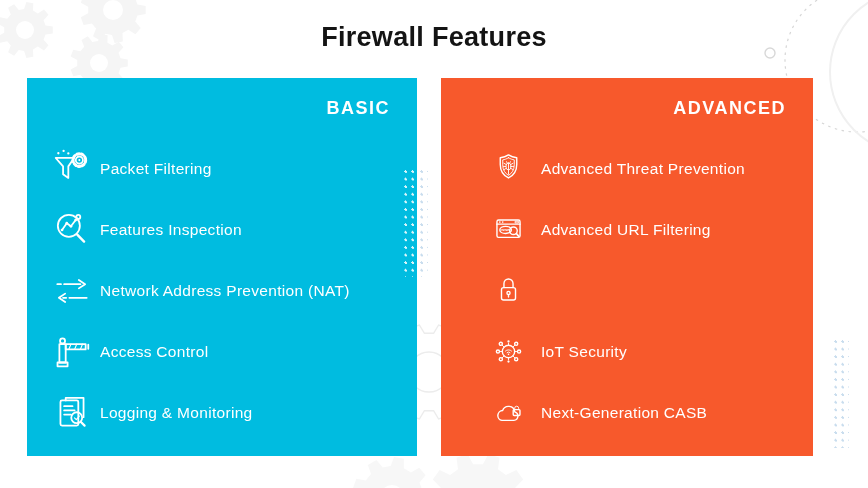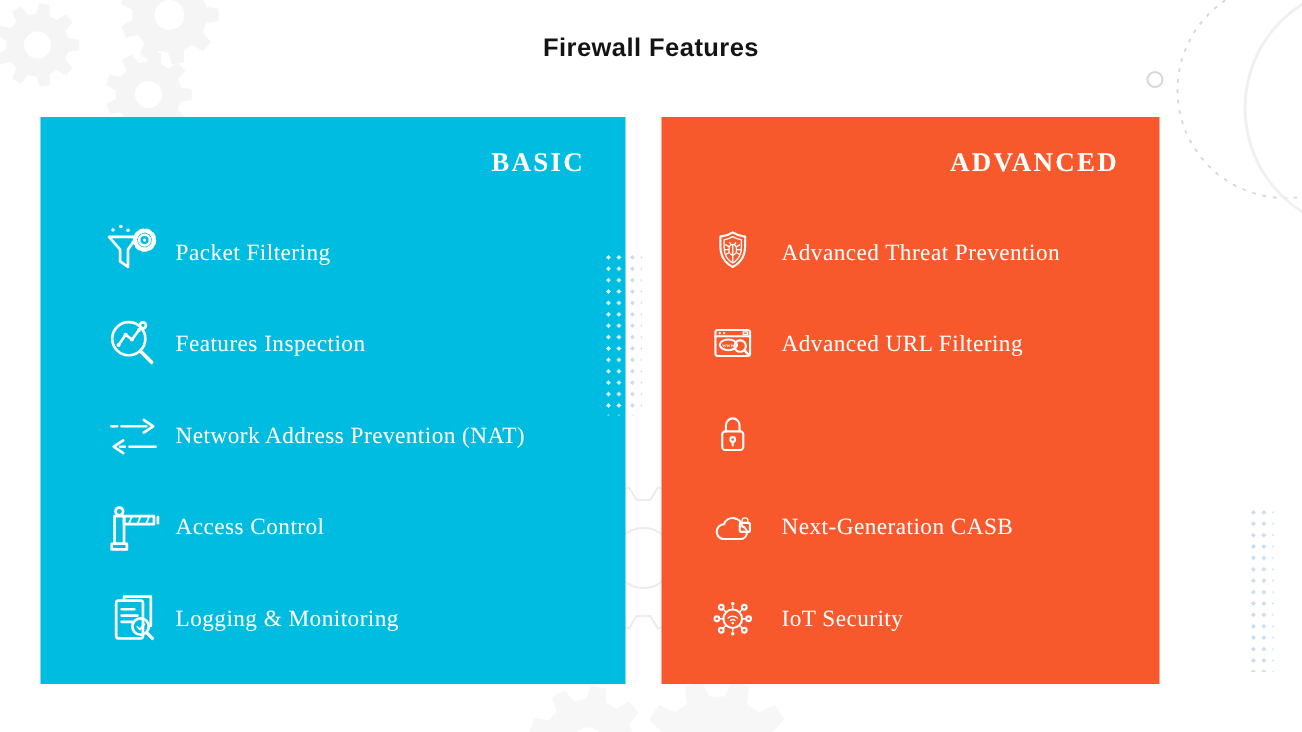--- a/index.html
+++ b/index.html
@@ -2,31 +2,31 @@
 <html style="--basic: #00bce0; --advanced: #f7592c; --title: #141414;"><head>
 <meta charset="utf-8">
 <style>
   html,body{margin:0;padding:0;background:#fff;}
   .stage{position:relative;width:868px;height:488px;overflow:hidden;
          font-family:"Liberation Sans",sans-serif;background:#fff;}
   
   .deco{position:absolute;inset:0;z-index:0;}
   
   .title{position:absolute;top:22px;left:0;width:100%;text-align:center;
-         font-size:17px;font-weight:700;letter-spacing:.3px;color:var(--title,#141414);z-index:2;}
-  
-  .panel{position:absolute;top:78px;height:378px;z-index:1;font-family:Liberation Serif, serif;}
+         font-size:27px;font-weight:700;letter-spacing:.3px;color:var(--title,#141414);z-index:2;}
+  
+  .panel{position:absolute;top:78px;height:378px;z-index:1;}
   .panel.basic{left:27px;width:390px;background:var(--basic,#00bce0);}
-  .panel.advanced{left:441px;width:332px;background:var(--advanced,#f7592c);}
+  .panel.advanced{left:441px;width:372px;background:var(--advanced,#f7592c);}
   .panel-header{margin:20px 27px 0 0;text-align:right;color:#fff;
                 font-size:18px;font-weight:700;letter-spacing:1.5px;}
   .rows{position:absolute;top:60px;left:0;right:0;}
   .row{height:61px;display:flex;align-items:center;}
-  .panel.basic .row{padding-left:41px;}
-  .panel.advanced .row{padding-left:31px;}
+  .panel.basic .row{padding-left:24px;}
+  .panel.advanced .row{padding-left:51px;}
   .icon{flex:0 0 auto;display:flex;align-items:center;justify-content:center;}
   .panel.basic .icon{width:42px;height:42px;}
   .panel.advanced .icon{width:33px;height:33px;}
   .icon svg{width:100%;height:100%;stroke:#fff;fill:none;
             stroke-width:1.7;stroke-linecap:round;stroke-linejoin:round;}
   .icon svg .fill{fill:#fff;stroke:none;}
   .icon svg .thick{stroke-width:2.9;}
   .icon svg .thin{stroke-width:1.1;}
   .label{color:#fff;font-size:15.5px;letter-spacing:.3px;white-space:nowrap;}
   .panel.basic .label{margin-left:7px;}
@@ -195,48 +195,48 @@
             <rect x="11.5" y="16.5" width="17" height="15" rx="2.5"></rect>
             <circle cx="20" cy="23" r="1.9"></circle>
             <path d="M20 25 V27.8"></path>
           </svg>
         </span>
       </div>
 
       <div class="row">
         <span class="icon">
           <svg viewBox="0 0 40 40">
-            <path d="M12 29.5 H26.5 A5.2 5.2 0 0 0 27.6 19.3 A7.6 7.6 0 0 0 12.9 17.6 A6 6 0 0 0 12 29.5 Z"></path>
-            <path d="M27.5 16.5 V14.8 A2.4 2.4 0 0 1 32.3 14.8 V16.5" class="thin"></path>
-            <rect x="25.7" y="16.5" width="8.2" height="7.2" rx="1.2"></rect>
-          </svg>
-        </span>
-        <span class="label">Next-Generation CASB</span>
-      </div>
-
-      <div class="row">
-        <span class="icon">
-          <svg viewBox="0 0 40 40">
             <circle cx="20" cy="20" r="7.5"></circle>
             <path d="M16.3 19.4 A5.2 5.2 0 0 1 23.7 19.4 M18.2 21.4 A2.6 2.6 0 0 1 21.8 21.4" class="thin"></path>
             <circle class="fill" cx="20" cy="23.4" r="1"></circle>
             <path d="M27.5 20 H30.8 M12.5 20 H9.2 M25.3 14.7 L27.7 12.3 M14.7 14.7 L12.3 12.3 M25.3 25.3 L27.7 27.7 M14.7 25.3 L12.3 27.7 M20 12.5 V9.8 M20 27.5 V30.2" class="thin"></path>
             <circle cx="32.8" cy="20" r="1.9"></circle>
               <circle cx="7.2" cy="20" r="1.9"></circle>
             <circle cx="29.3" cy="10.7" r="1.9"></circle>
               <circle cx="10.7" cy="10.7" r="1.9"></circle>
             <circle cx="29.3" cy="29.3" r="1.9"></circle>
               <circle cx="10.7" cy="29.3" r="1.9"></circle>
             <circle class="fill" cx="20" cy="7.8" r="1.4"></circle>
               <circle class="fill" cx="20" cy="32.2" r="1.4"></circle>
           </svg>
         </span>
         <span class="label">IoT Security</span>
       </div>
 
+      <div class="row">
+        <span class="icon">
+          <svg viewBox="0 0 40 40">
+            <path d="M12 29.5 H26.5 A5.2 5.2 0 0 0 27.6 19.3 A7.6 7.6 0 0 0 12.9 17.6 A6 6 0 0 0 12 29.5 Z"></path>
+            <path d="M27.5 16.5 V14.8 A2.4 2.4 0 0 1 32.3 14.8 V16.5" class="thin"></path>
+            <rect x="25.7" y="16.5" width="8.2" height="7.2" rx="1.2"></rect>
+          </svg>
+        </span>
+        <span class="label">Next-Generation CASB</span>
+      </div>
+
     </div>
   </div>
 
   <div class="dots white d-l-w"></div>
   <div class="dots blue d-l-b"></div>
   <div class="dots white d-r-w"></div>
   <div class="dots blue d-r-b"></div>
 
 </div>
 

